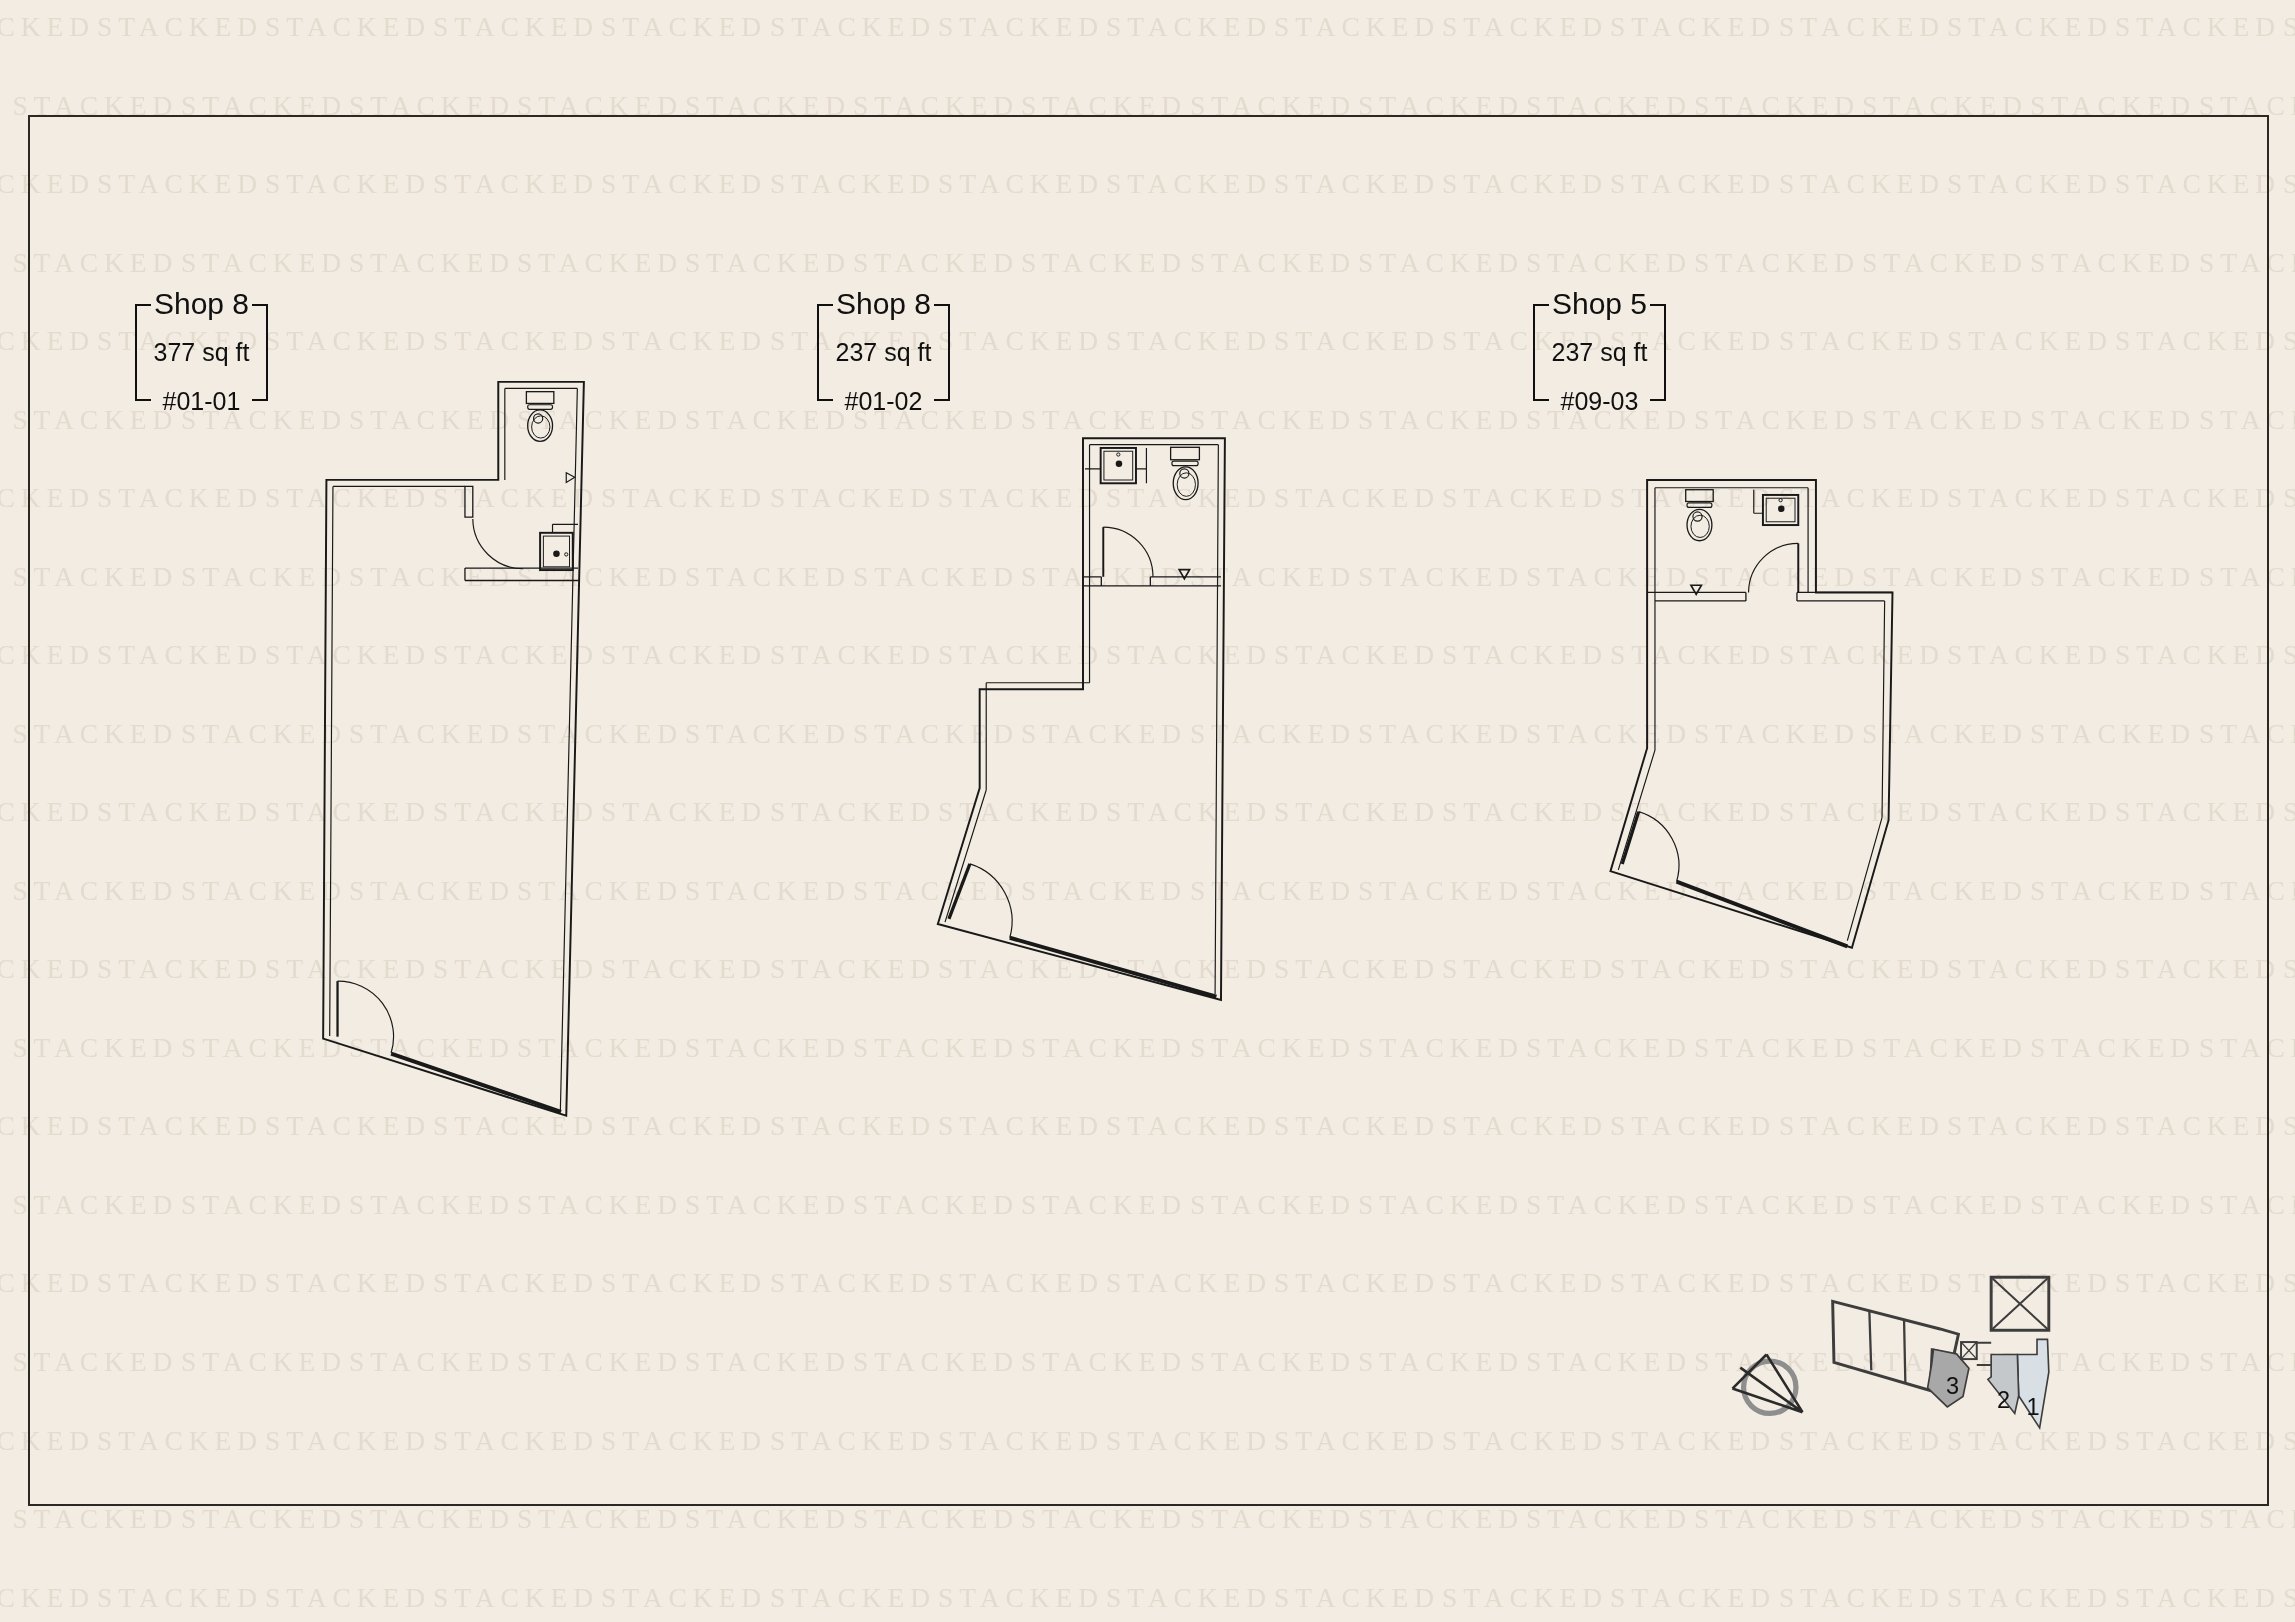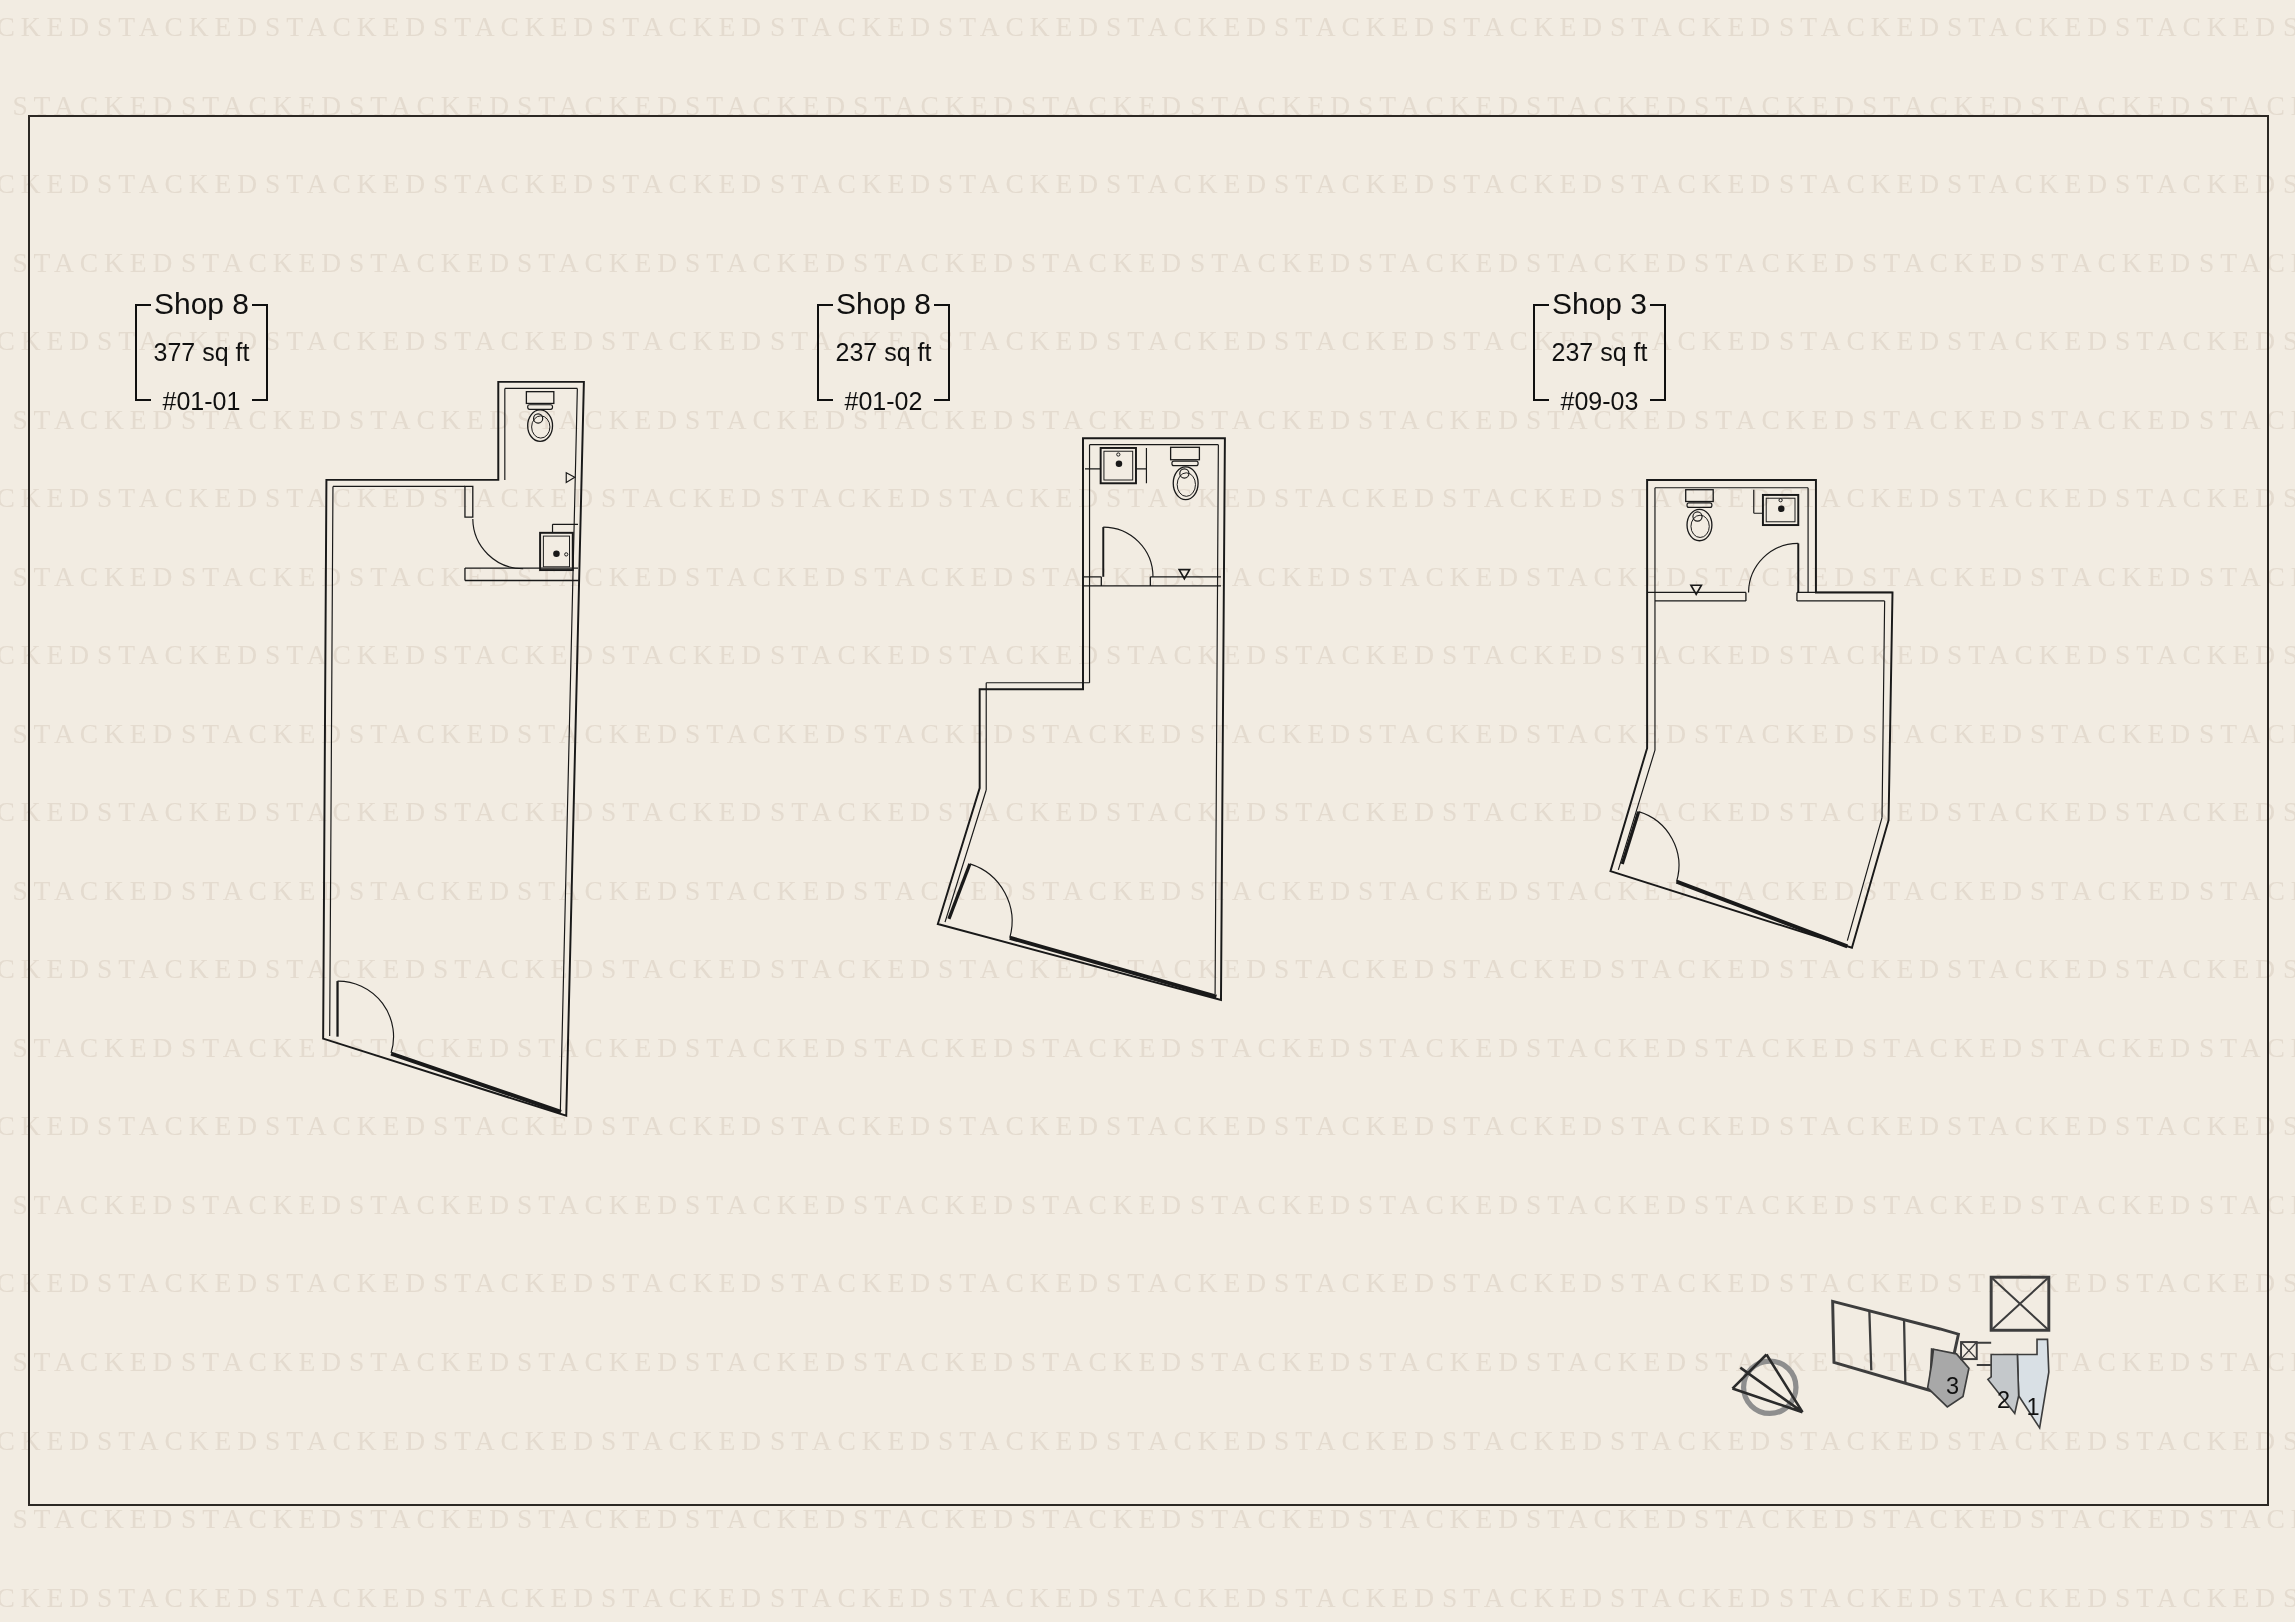--- a/index.html
+++ b/index.html
@@ -362,21 +362,21 @@
     <div class="ul-no">#01-01</div>
   </div>
 
   <div class="unit-label" style="left:817px">
     <div class="ul-title">Shop 8</div>
     <div class="ul-area">237 sq ft</div>
     <div class="ul-no">#01-02</div>
   </div>
 
   <div class="unit-label" style="left:1533px">
-    <div class="ul-title">Shop 3</div>
+    <div class="ul-title">Shop 5</div>
     <div class="ul-area">237 sq ft</div>
     <div class="ul-no">#09-03</div>
   </div>
 
   <svg id="plan-shop-1" class="plan" viewBox="480 550 430 1260">
     <g>
       <path class="w" stroke-width="3" d="M 499 733 H 762 V 583 H 893 L 866 1706 L 494 1588 Z"></path>
       <path class="w" stroke-width="1.8" d="M 509 743 H 711 M 509 743 L 504 1584 M 772 593 V 733 M 772 593 H 883 M 883 593 L 857 1698"></path>
       <path class="w" stroke-width="2" d="M 711 743 H 723 V 790 H 711 Z"></path>
       <path class="w" stroke-width="2" d="M 711 868 H 884 M 711 887 H 885 M 711 868 V 887"></path>

